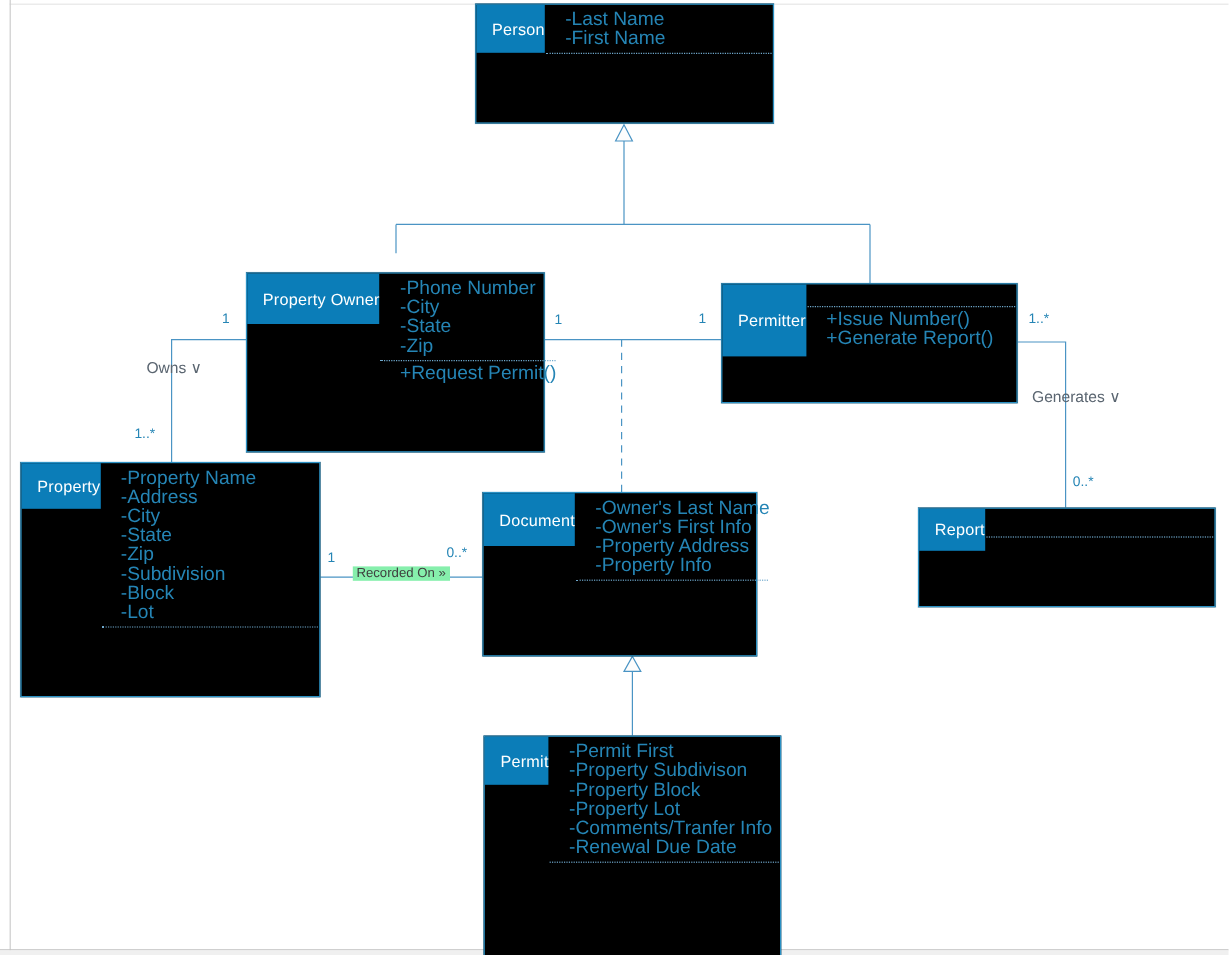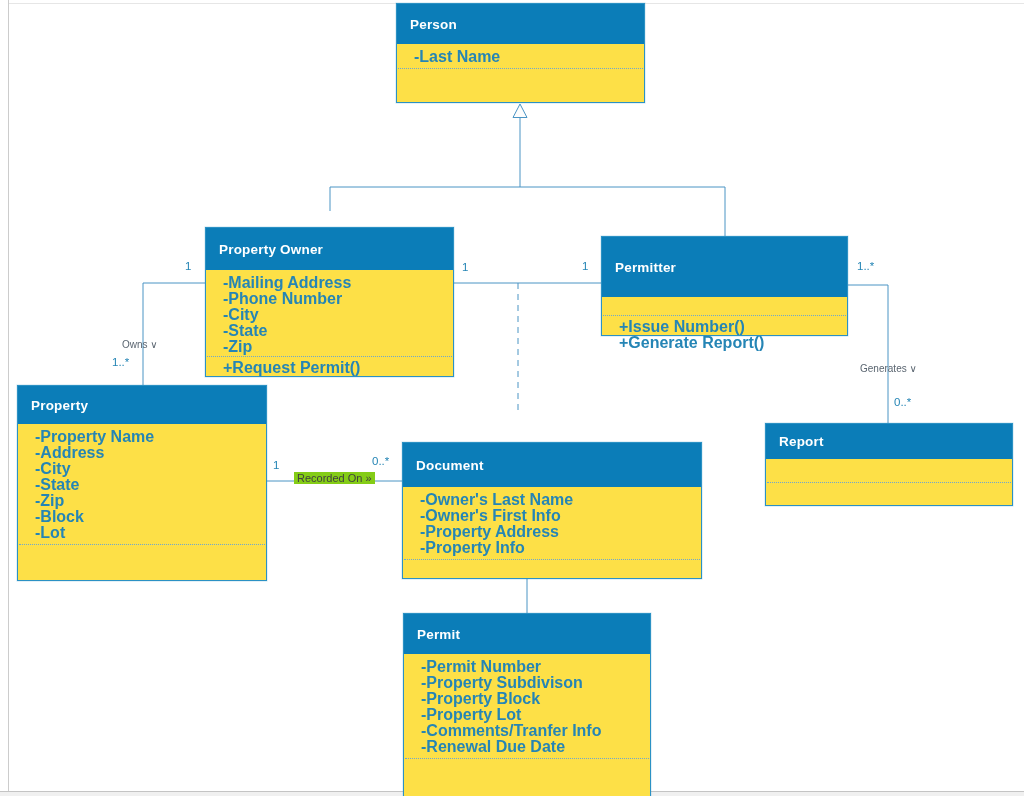--- a/index.html
+++ b/index.html
@@ -10,44 +10,43 @@
   }
   
   .edge{position:absolute;background:#cccccc;}
   #edge-left{left:8px;top:0;width:1px;height:792px;}
   #edge-top{left:8px;top:3px;width:1016px;height:1px;background:#e6e6e6;}
   #edge-bottom{left:0;top:791px;width:1024px;height:1px;background:#c4c4c4;}
   #below-page{position:absolute;left:0;top:792px;width:1024px;height:4px;background:#f0f0f0;}
 
   
   .uml-class{
-    position:absolute;display:flex;flex-direction:column;
-    background:#fde047;border:1.5px solid #2b91c4;box-sizing:border-box;
+    position:absolute;display:flex;flex-direction:row;
+    background:#000000;border:1.5px solid #2b91c4;box-sizing:border-box;
     box-shadow:0 0 0 0.5px rgba(43,145,196,.25);
-    font-weight:bold;
   }
   .uml-header{
     background:#0b7db8;color:#ffffff;flex:0 0 auto;
     display:flex;align-items:center;padding-left:13px;
     font-size:13.5px;letter-spacing:.2px;
   }
   .uml-body{flex:1 1 auto;display:flex;flex-direction:column;min-height:0;}
   .uml-attrs{padding:5px 0 3px;min-height:10px;}
   .uml-methods{padding:3px 0 0;flex:1 1 auto;}
   .member{
     color:#2585b5;font-size:16px;line-height:16px;padding-left:17px;
     white-space:nowrap;overflow:hidden;
   }
   .uml-divider{border-top:1px dotted #6fa8cc;margin:0 1px;flex:0 0 auto;}
 
   
   .conn-label{position:absolute;white-space:nowrap;}
   .mult{color:#2585b5;font-size:11.5px;}
-  .rel-name{color:#5a6570;font-size:10px;margin-top:40px;}
-  .rel-name-dark{color:#3f3f3f;font-size:11px;background:#84cc16;padding:0 3px;}
+  .rel-name{color:#5a6570;font-size:13px;}
+  .rel-name-dark{color:#3f3f3f;font-size:11px;background:#86efac;padding:0 3px;}
 
   svg#wires{position:absolute;left:0;top:0;pointer-events:none;}
   svg#wires .wire{pointer-events:stroke;}
 </style>
 </head>
 <body>
 
 <div id="stage">
 
   <div id="edge-top" class="edge"></div>
@@ -77,31 +76,31 @@
       <polygon class="wire" points="527,547 520,559.5 534,559.5" fill="#fdfdfd"></polygon>
       <line class="wire" x1="527" y1="559.5" x2="527" y2="613"></line>
     </g>
   </svg>
 
   <div class="uml-class" style="left:396px;top:3px;width:249px;height:100px;">
     <div class="uml-header" style="height:40px">Person</div>
     <div class="uml-body">
       <div class="uml-attrs">
           <div class="member">-Last Name</div>
+          <div class="member">-First Name</div>
         </div>
       <div class="uml-divider"></div>
       <div class="uml-methods"></div>
     </div>
   </div>
 
   <div class="uml-class" style="left:205px;top:227px;width:249px;height:150px;">
     <div class="uml-header" style="height:42px">Property Owner</div>
     <div class="uml-body">
       <div class="uml-attrs">
-          <div class="member">-Mailing Address</div>
           <div class="member">-Phone Number</div>
           <div class="member">-City</div>
           <div class="member">-State</div>
           <div class="member">-Zip</div>
         </div>
       <div class="uml-divider"></div>
       <div class="uml-methods">
           <div class="member">+Request Permit()</div>
         </div>
     </div>
@@ -121,29 +120,30 @@
 
   <div class="uml-class" style="left:17px;top:385px;width:250px;height:196px;">
     <div class="uml-header" style="height:38px">Property</div>
     <div class="uml-body">
       <div class="uml-attrs">
           <div class="member">-Property Name</div>
           <div class="member">-Address</div>
           <div class="member">-City</div>
           <div class="member">-State</div>
           <div class="member">-Zip</div>
+          <div class="member">-Subdivision</div>
           <div class="member">-Block</div>
           <div class="member">-Lot</div>
         </div>
       <div class="uml-divider"></div>
       <div class="uml-methods"></div>
     </div>
   </div>
 
-  <div class="uml-class" style="left:402px;top:410px;width:300px;height:137px;margin-top:32px;">
+  <div class="uml-class" style="left:402px;top:410px;width:229px;height:137px;">
     <div class="uml-header" style="height:44px">Document</div>
     <div class="uml-body">
       <div class="uml-attrs">
           <div class="member">-Owner's Last Name</div>
           <div class="member">-Owner's First Info</div>
           <div class="member">-Property Address</div>
           <div class="member">-Property Info</div>
         </div>
       <div class="uml-divider"></div>
       <div class="uml-methods"></div>
@@ -156,21 +156,21 @@
       <div class="uml-attrs" style="min-height:15px"></div>
       <div class="uml-divider"></div>
       <div class="uml-methods"></div>
     </div>
   </div>
 
   <div class="uml-class" style="left:403px;top:613px;width:248px;height:188px;">
     <div class="uml-header" style="height:40px">Permit</div>
     <div class="uml-body">
       <div class="uml-attrs">
-          <div class="member">-Permit Number</div>
+          <div class="member">-Permit First</div>
           <div class="member">-Property Subdivison</div>
           <div class="member">-Property Block</div>
           <div class="member">-Property Lot</div>
           <div class="member">-Comments/Tranfer Info</div>
           <div class="member">-Renewal Due Date</div>
         </div>
       <div class="uml-divider"></div>
       <div class="uml-methods"></div>
     </div>
   </div>

